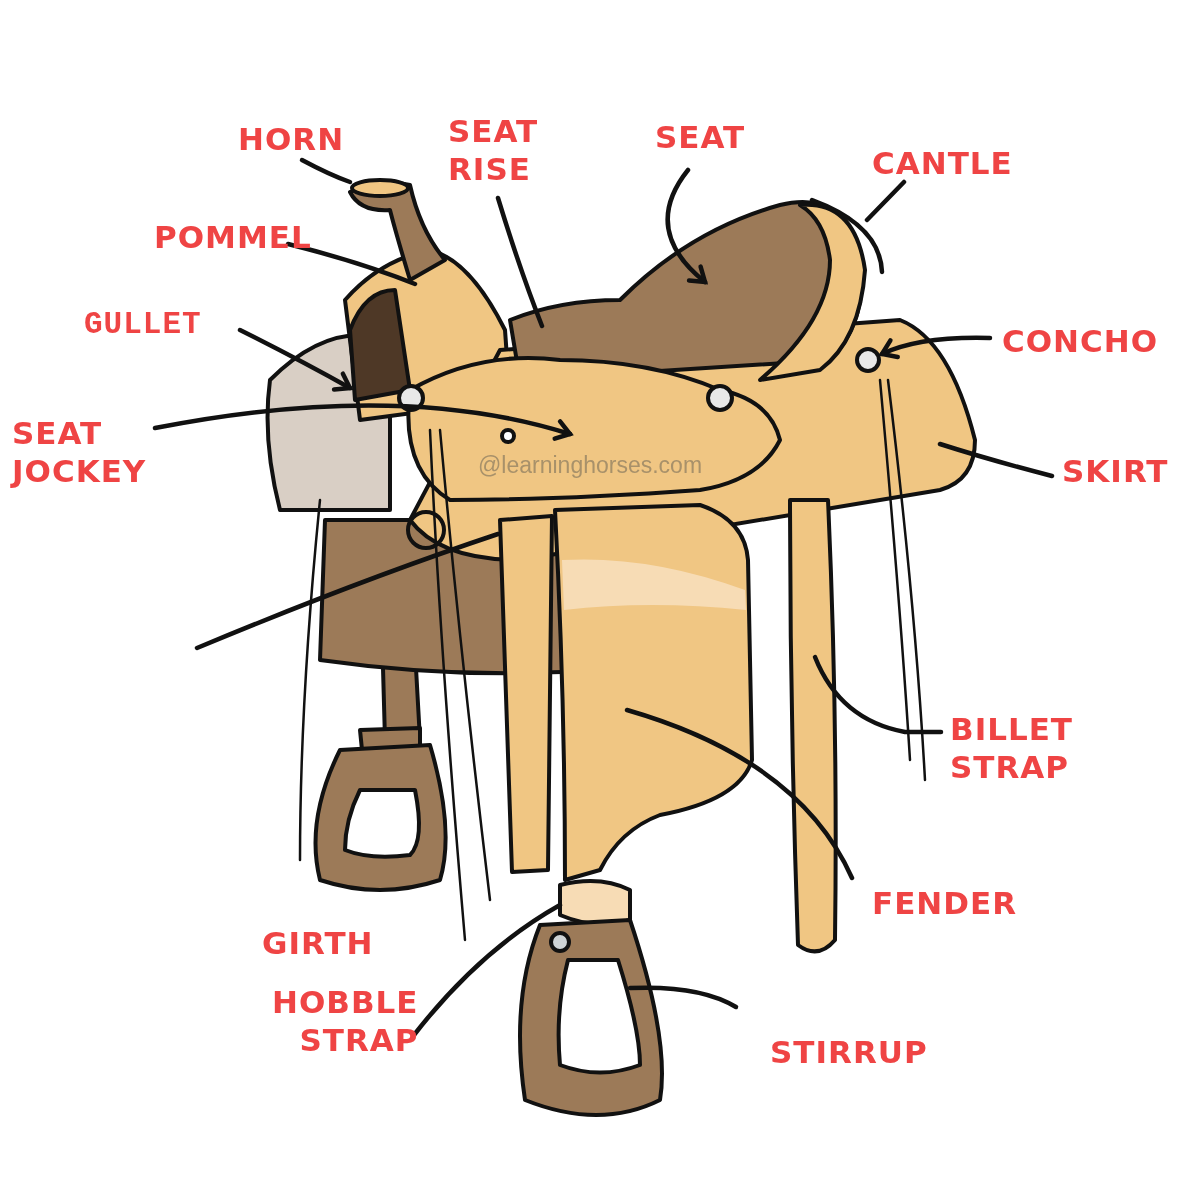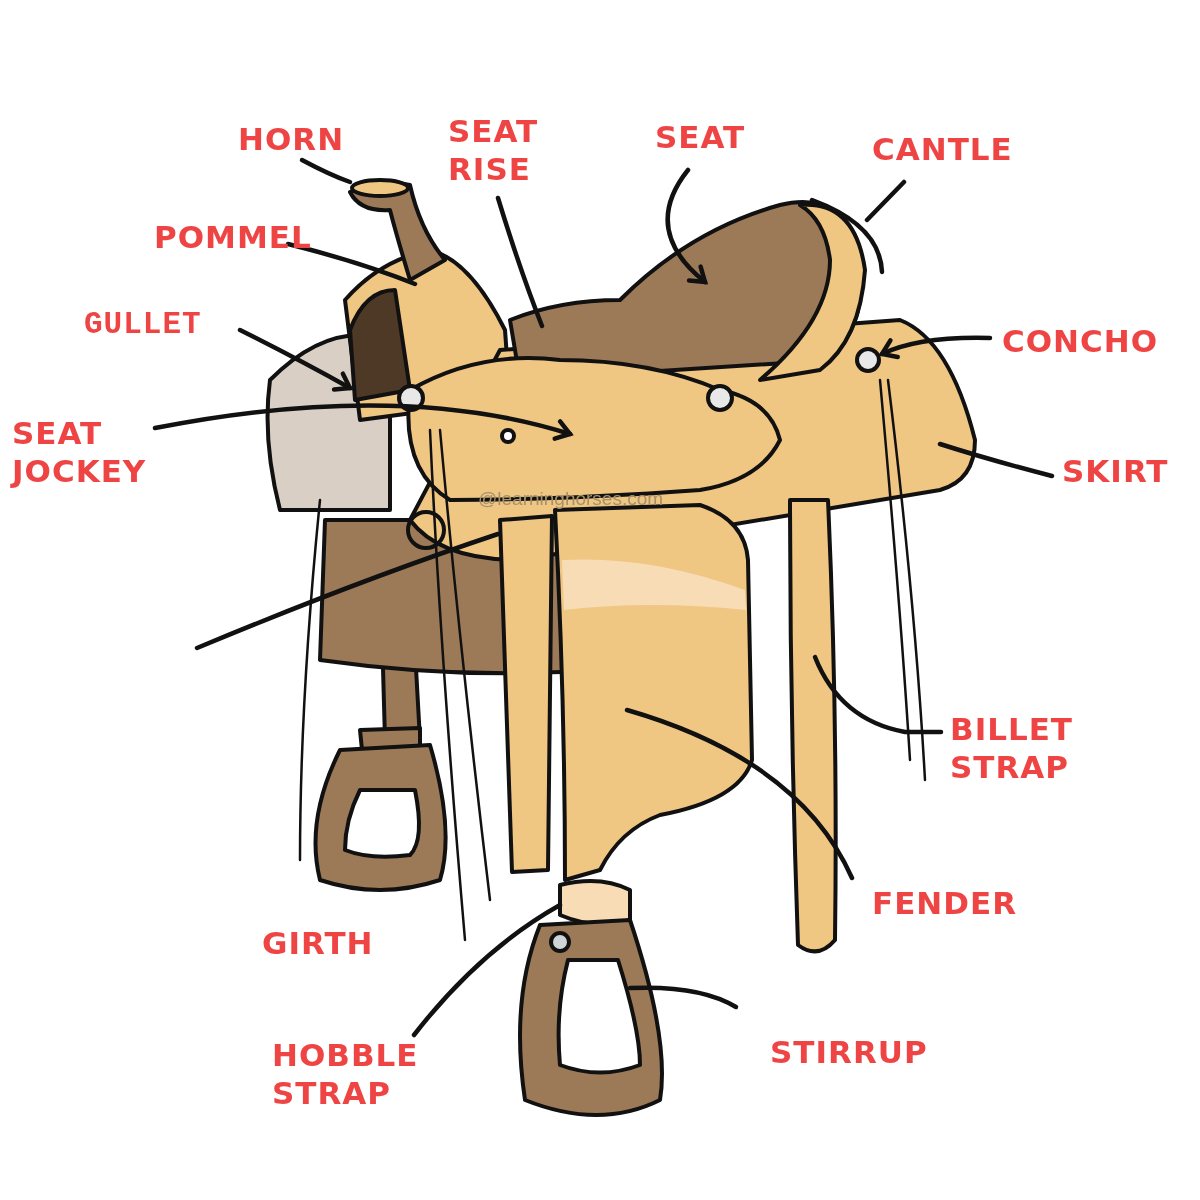--- a/index.html
+++ b/index.html
@@ -4,21 +4,21 @@
 <style>
   html, body { margin: 0; padding: 0; background: #ffffff; }
   body { width: 1200px; height: 1200px; position: relative; overflow: hidden;
          font-family: "DejaVu Sans", sans-serif; }
   #stage { position: absolute; left: 0; top: 0; width: 1200px; height: 1200px; }
   .label { position: absolute; font-family: "DejaVu Sans", sans-serif; font-weight: bold;
            font-size: 31px; line-height: 38px; color: #ef4444; letter-spacing: 1px;
            text-transform: uppercase; white-space: nowrap; }
   .label span { display: block; }
   .watermark { position: absolute; left: 478px; top: 452px; font-family: "Liberation Sans", sans-serif;
-               font-size: 19px; color: #a8916a; margin-top: 36px; }
+               font-size: 23px; color: #a8916a; }
 </style>
 </head>
 <body>
 
 <div id="stage">
   <svg width="1200" height="1200" viewBox="0 0 1200 1200">
     <g stroke="#111" stroke-width="4" stroke-linejoin="round" stroke-linecap="round">
 
       <path d="M 380 560 L 410 560 L 420 740 L 385 740 Z" fill="#9c7a58"></path>
       <path d="M 360 730 L 420 728 L 420 748 L 362 750 Z" fill="#9c7a58"></path>
@@ -100,21 +100,21 @@
       <div class="label" style="left: 238px; top: 120px;">
         <span>HORN</span>
       </div>
       <div class="label" style="left: 448px; top: 112px;">
         <span>SEAT</span>
         <span>RISE</span>
       </div>
       <div class="label" style="left: 655px; top: 118px;">
         <span>SEAT</span>
       </div>
-      <div class="label" style="left: 872px; top: 130px; text-align: right;">
+      <div class="label" style="left: 872px; top: 144px; text-align: right;">
         <span>CANTLE</span>
       </div>
       <div class="label" style="left: 135px; top: 218px; margin-left: 19px;">
         <span>POMMEL</span>
       </div>
       <div class="label" style="left: 84px; top: 306px; font-family: Liberation Mono, monospace;">
         <span>GULLET</span>
       </div>
       <div class="label" style="left: 1002px; top: 322px;">
         <span>CONCHO</span>
@@ -134,18 +134,18 @@
       </div>
       <div class="label" style="left: 872px; top: 884px;">
         <span>FENDER</span>
       </div>
       <div class="label" style="left: 262px; top: 924px;">
         <span>GIRTH</span>
       </div>
       <div class="label" style="left: 770px; top: 994px; margin-top: 39px;">
         <span>STIRRUP</span>
       </div>
-      <div class="label" style="left: 272px; top: 1036px;">
+      <div class="label" style="left: 272px; top: 983px; text-align: right;">
         <span>HOBBLE</span>
         <span>STRAP</span>
       </div>
     </div>
 </div>
 
 </body></html>

